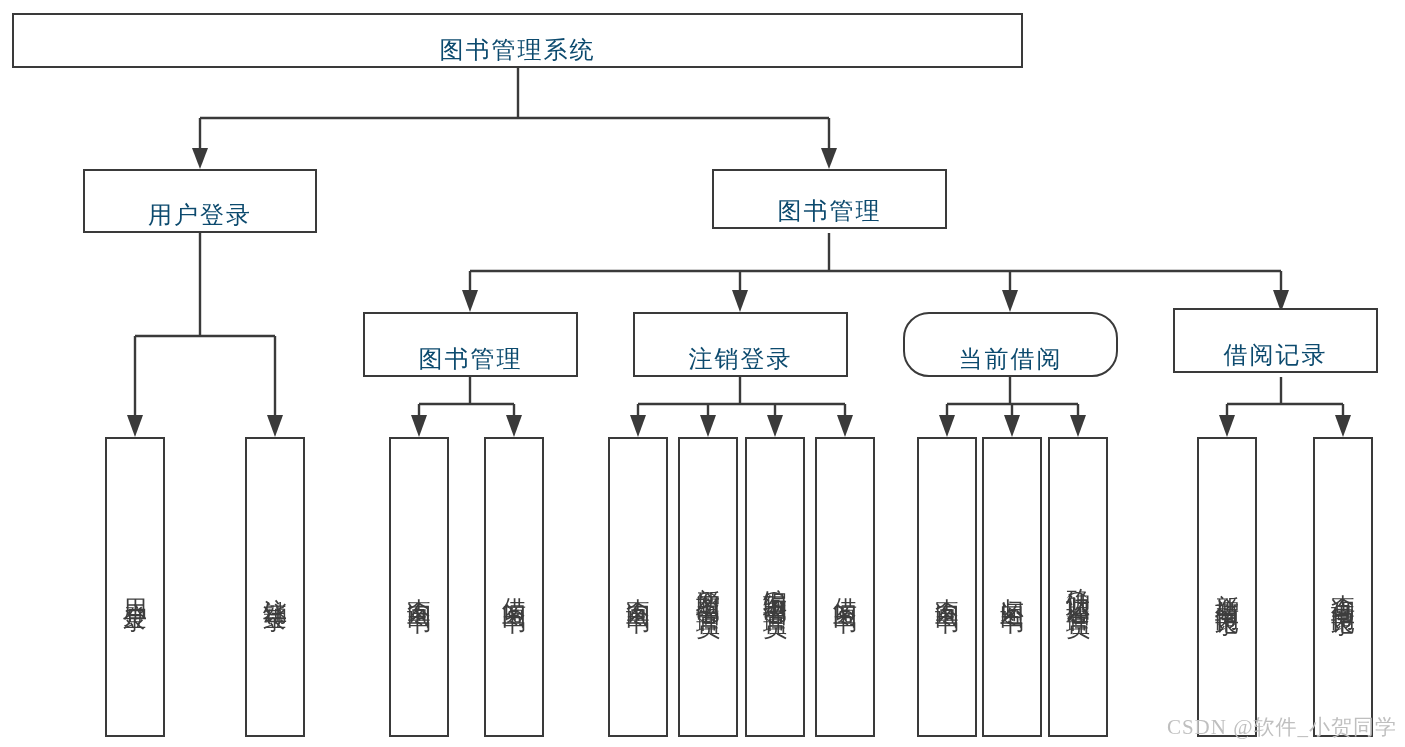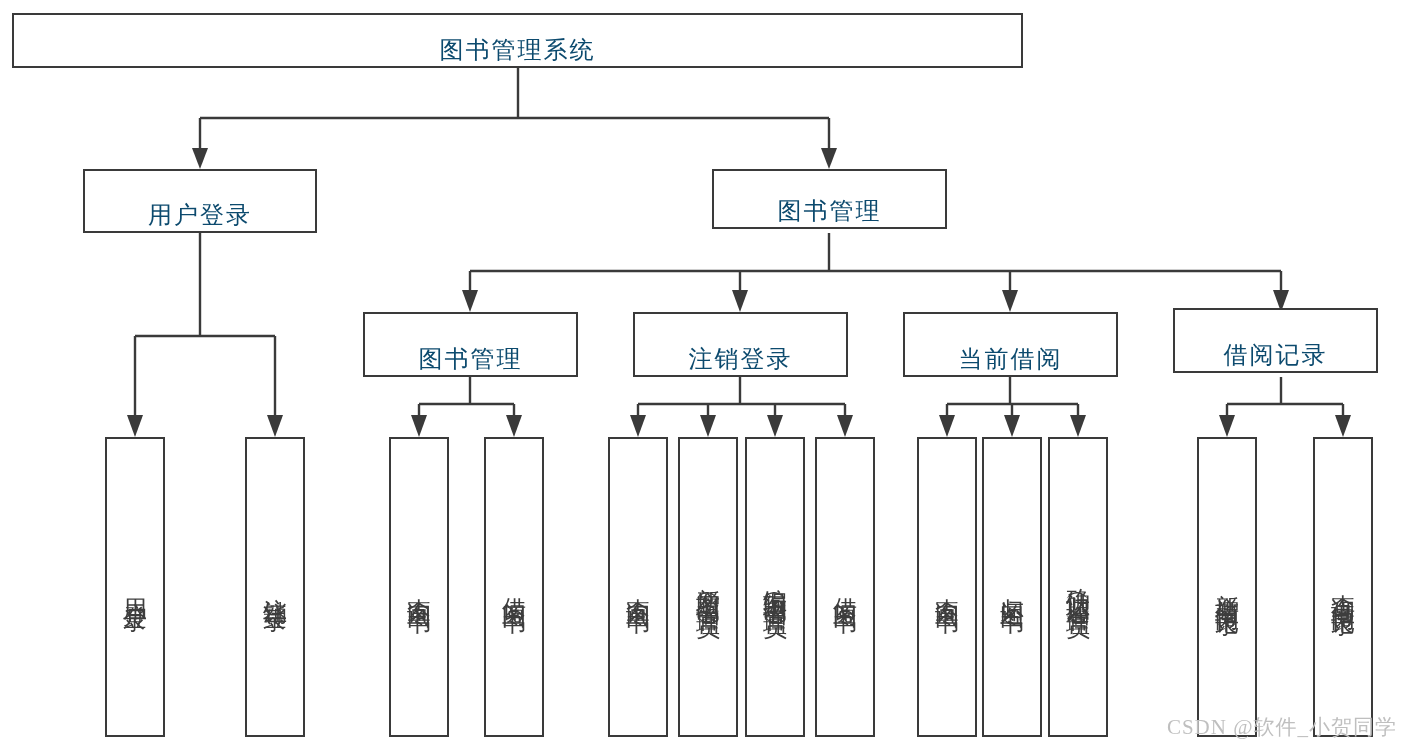--- a/index.html
+++ b/index.html
@@ -83,21 +83,21 @@
   <div class="box" style="left:712px;top:169px;width:235px;height:60px;">
     <span>图书管理</span>
   </div>
 
   <div class="box" style="left:363px;top:312px;width:215px;height:65px;">
     <span>图书管理</span>
   </div>
   <div class="box" style="left:633px;top:312px;width:215px;height:65px;">
     <span>注销登录</span>
   </div>
-  <div class="box" style="left:903px;top:312px;width:215px;height:65px;">
+  <div class="box" style="left:903px;top:312px;width:215px;height:65px;border-radius:26px;">
     <span>当前借阅</span>
   </div>
   <div class="box" style="left:1173px;top:308px;width:205px;height:65px;">
     <span>借阅记录</span>
   </div>
 
   <div class="leaf" style="left:105px;top:437px;">
     <span>用户登录</span>
   </div>
   <div class="leaf" style="left:245px;top:437px;">

